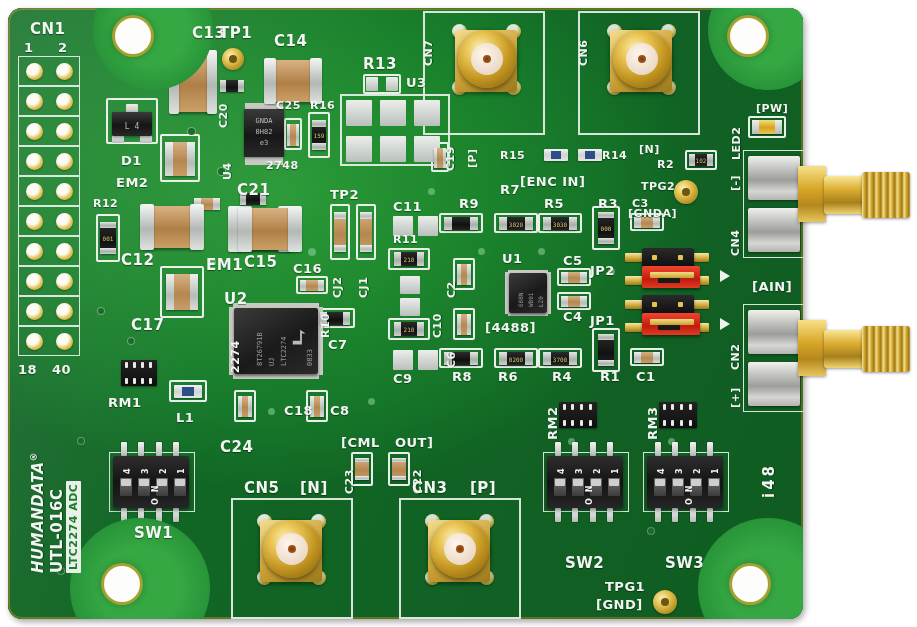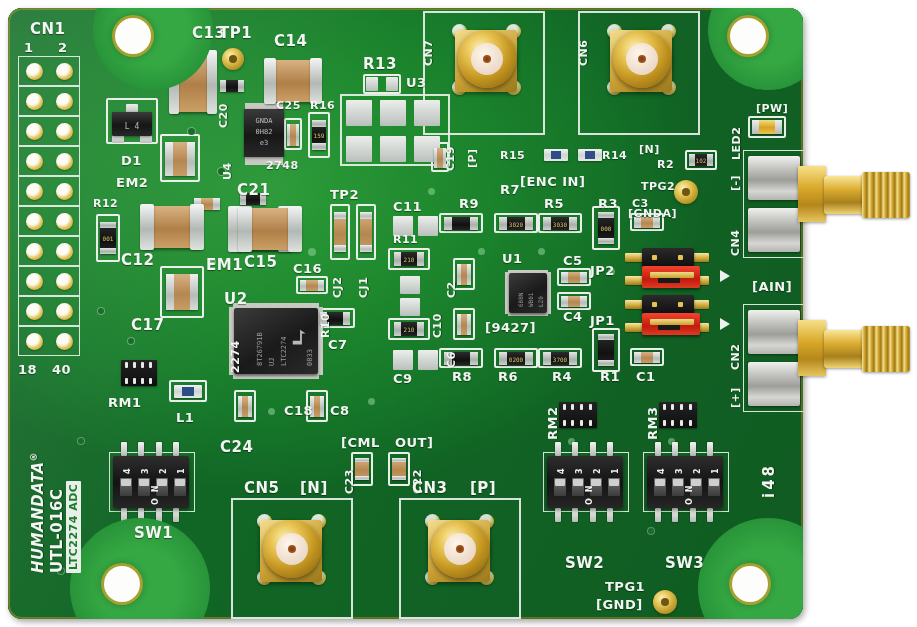--- a/index.html
+++ b/index.html
@@ -554,21 +554,21 @@
     <div class="slk" style="left:494px;top:244px;">U1</div>
     <div class="leads" style="left:500px;top:262px;width:40px;height:6px;"></div>
     <div class="leads" style="left:500px;top:302px;width:40px;height:6px;"></div>
     <div class="leads" style="left:497px;top:264px;width:6px;height:42px;"></div>
     <div class="leads" style="left:537px;top:264px;width:6px;height:42px;"></div>
     <div class="qfn" style="left:501px;top:265px;width:38px;height:40px;">
       <div class="lbl r90" style="left:8px;top:34px;font-size:6px;">68BN</div>
       <div class="lbl r90" style="left:18px;top:34px;font-size:6px;">WB01</div>
       <div class="lbl r90" style="left:28px;top:34px;font-size:6px;">LZ0</div>
     </div>
-    <div class="slk" style="left:477px;top:313px;">[9427]</div>
+    <div class="slk" style="left:477px;top:313px;">[4488]</div>
 
     <div class="slk" style="left:555px;top:246px;">C5</div>
     <div class="silkpad" style="left:549px;top:260px;width:34px;height:18px;"></div>
     <div class="cap" style="left:553px;top:264px;width:26px;height:11px;">
         <i class="t1"></i>
         <i class="t2"></i>
       </div>
     <div class="silkpad" style="left:549px;top:284px;width:34px;height:18px;"></div>
     <div class="cap" style="left:553px;top:288px;width:26px;height:11px;">
         <i class="t1"></i>

